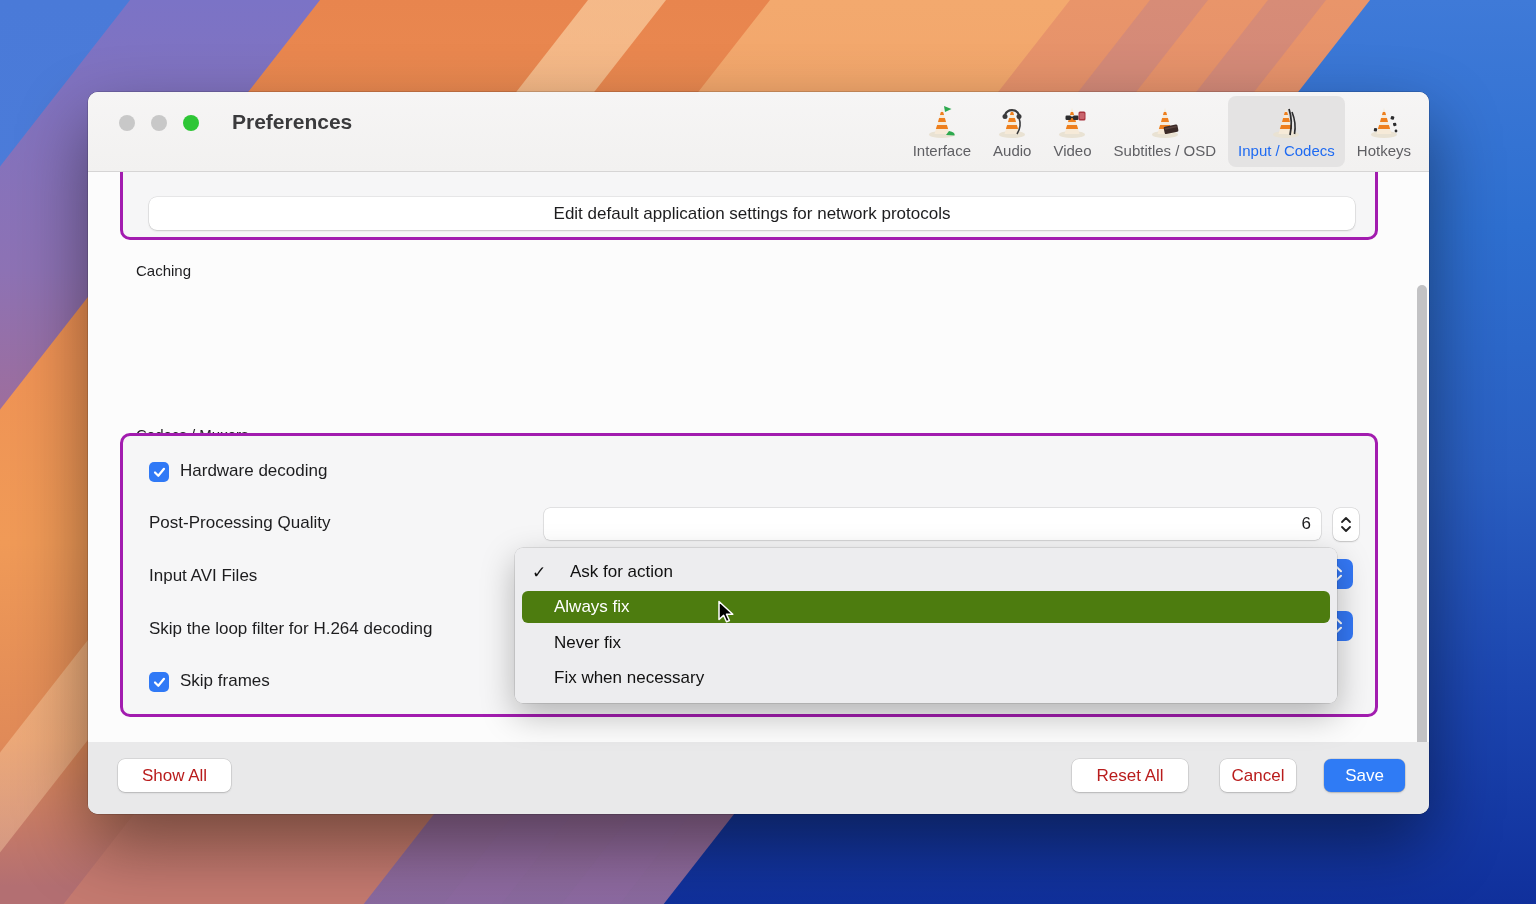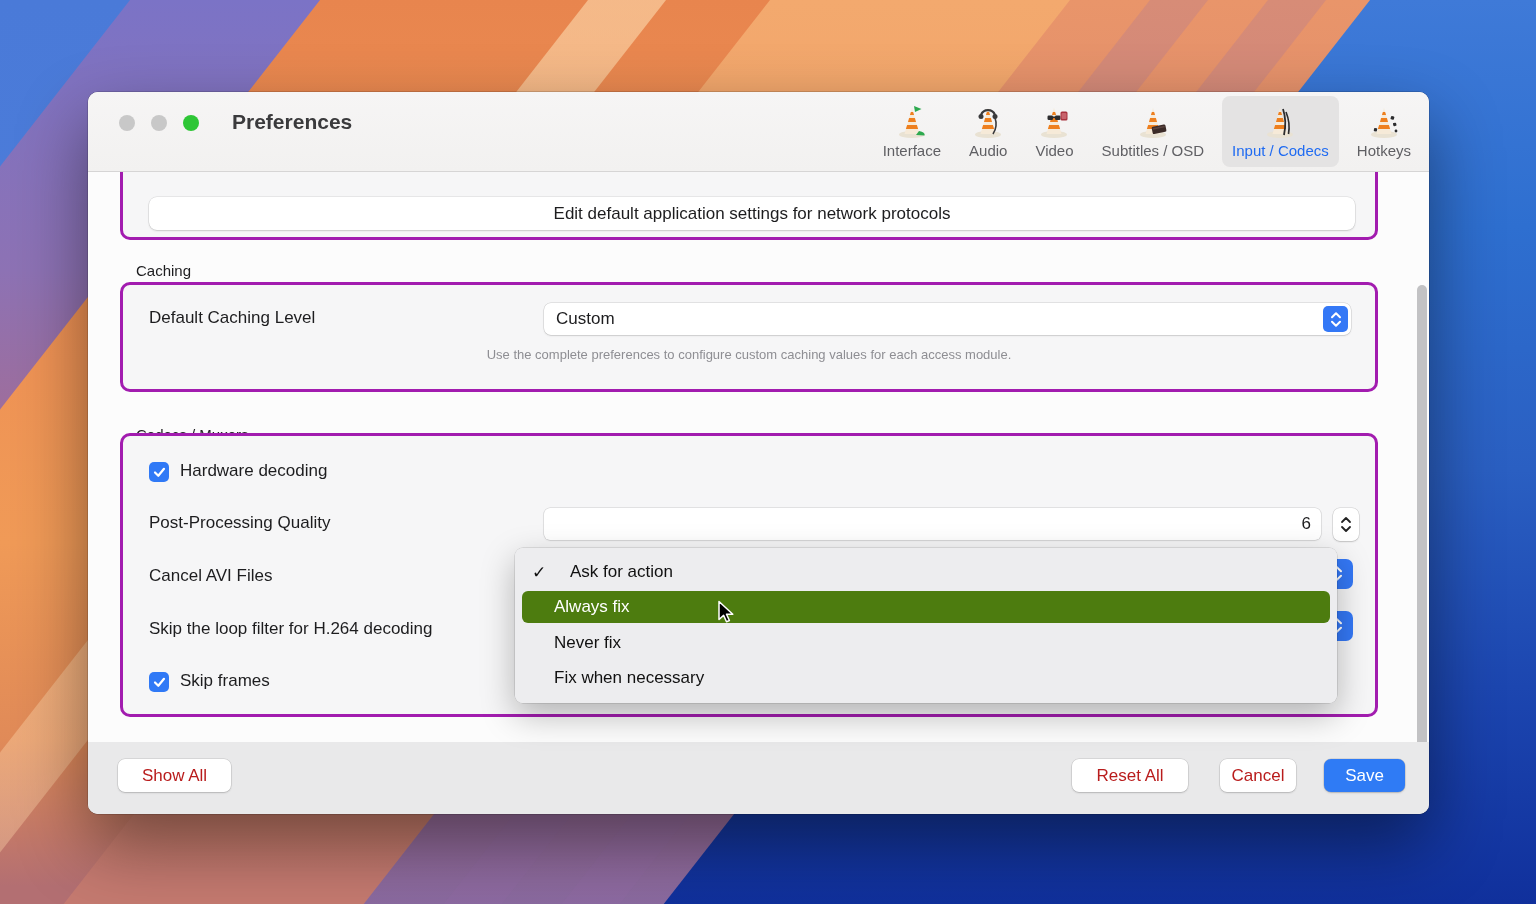--- a/index.html
+++ b/index.html
@@ -27,21 +27,21 @@
           background:#fcfcfc;border-radius:10px;overflow:hidden;
           box-shadow:0 30px 70px rgba(0,0,0,.45),0 0 0 .5px rgba(0,0,0,.28);}
   .titlebar{position:absolute;left:0;top:0;right:0;height:80px;
             background:linear-gradient(180deg,#f6f5f5,#f2f1f0);border-bottom:1px solid #d6d5d5;}
   .lights{position:absolute;left:31px;top:23px;display:flex;gap:16px;}
   .light{width:16px;height:16px;border-radius:50%;}
   .l-gray{background:#c8c8c8;}
   .l-green{background:#2ec636;}
   .win-title{position:absolute;left:144px;top:18px;font-size:21px;font-weight:700;color:#3a3a3c;}
 
-  .toolbar{position:absolute;right:8px;top:4px;bottom:4px;display:flex;align-items:stretch;gap:8px;}
+  .toolbar{position:absolute;right:8px;top:4px;bottom:4px;display:flex;align-items:stretch;gap:2px;}
   .tab{display:flex;flex-direction:column;align-items:center;justify-content:flex-end;
        padding:6px 10px 8px;border-radius:8px;cursor:default;}
   .tab.selected{background:#e4e3e3;}
   .tab .lbl{font-size:15px;color:#5f5f63;margin-top:2px;white-space:nowrap;}
   .tab.selected .lbl{color:#1f6bf2;}
   .cone{width:36px;height:36px;}
 
   
   .content{position:absolute;left:0;top:80px;right:0;bottom:72px;background:#fcfcfc;overflow:hidden;}
   .panel{position:absolute;background:#f6f6f7;border:3px solid #a21caf;border-radius:10px;}
@@ -195,33 +195,20 @@
       </div>
     </div>
 
     <div class="content">
 
       <div class="panel" style="left:32px;top:-24px;width:1258px;height:92px;">
         <button class="btn-white" style="position:absolute;left:26px;top:46px;width:1206px;height:33px;">Edit default application settings for network protocols</button>
       </div>
 
       <div class="sec-label" style="left:48px;top:90px;">Caching</div>
-      <div class="panel" style="left:32px;top:110px;width:1258px;height:110px;">
-        <div class="row-label" style="left:26px;top:23px;">Default Caching Level</div>
-        <div class="select" style="left:421px;top:18px;width:807px;height:32px;">
-          <span>Custom</span>
-          <span class="popup-btn">
-            <svg width="12" height="17" viewBox="0 0 12 17">
-              <polyline points="2,6.3 6,2.3 10,6.3" fill="none" stroke="#fff" stroke-width="2" stroke-linecap="round" stroke-linejoin="round"></polyline>
-              <polyline points="2,10.7 6,14.7 10,10.7" fill="none" stroke="#fff" stroke-width="2" stroke-linecap="round" stroke-linejoin="round"></polyline>
-            </svg>
-          </span>
-        </div>
-        <div class="helper" style="top:62px;">Use the complete preferences to configure custom caching values for each access module.</div>
-      </div>
 
       <div class="sec-label" style="left:48px;top:254px;">Codecs / Muxers</div>
       <div class="panel" style="left:32px;top:261px;width:1258px;height:284px;">
 
         <div class="checkbox" style="left:26px;top:26px;">
           <svg width="15" height="16" viewBox="0 0 15 16">
             <polyline points="3,8.5 6.3,11.8 12,4.8" fill="none" stroke="#fff" stroke-width="2.2" stroke-linecap="round" stroke-linejoin="round"></polyline>
           </svg>
         </div>
         <div class="row-label" style="left:57px;top:25px;">Hardware decoding</div>
@@ -232,21 +219,21 @@
         </div>
         <div class="stepper" style="left:1210px;top:72px;">
           <svg width="12" height="8" viewBox="0 0 12 8">
             <polyline points="2,6 6,2 10,6" fill="none" stroke="#222" stroke-width="1.8" stroke-linecap="round" stroke-linejoin="round"></polyline>
           </svg>
           <svg width="12" height="8" viewBox="0 0 12 8">
             <polyline points="2,2 6,6 10,2" fill="none" stroke="#222" stroke-width="1.8" stroke-linecap="round" stroke-linejoin="round"></polyline>
           </svg>
         </div>
 
-        <div class="row-label" style="left:26px;top:130px;">Cancel AVI Files</div>
+        <div class="row-label" style="left:26px;top:130px;">Input AVI Files</div>
         <div class="row-label" style="left:26px;top:183px;">Skip the loop filter for H.264 decoding</div>
 
         <div class="checkbox" style="left:26px;top:236px;">
           <svg width="15" height="16" viewBox="0 0 15 16">
             <polyline points="3,8.5 6.3,11.8 12,4.8" fill="none" stroke="#fff" stroke-width="2.2" stroke-linecap="round" stroke-linejoin="round"></polyline>
           </svg>
         </div>
         <div class="row-label" style="left:57px;top:235px;">Skip frames</div>
       </div>
 

